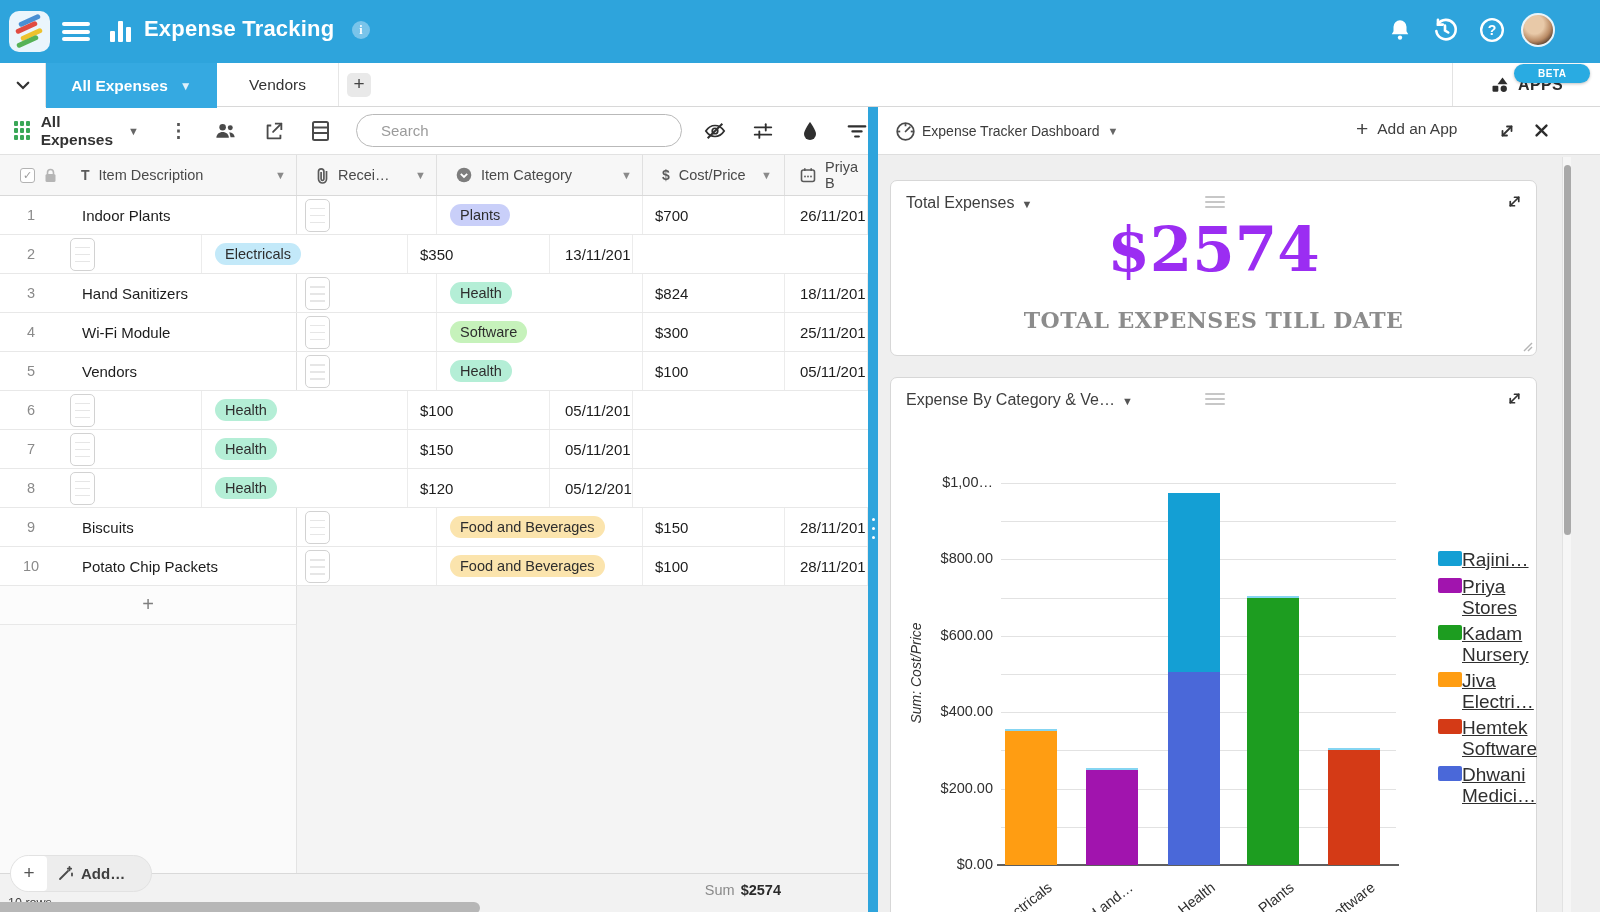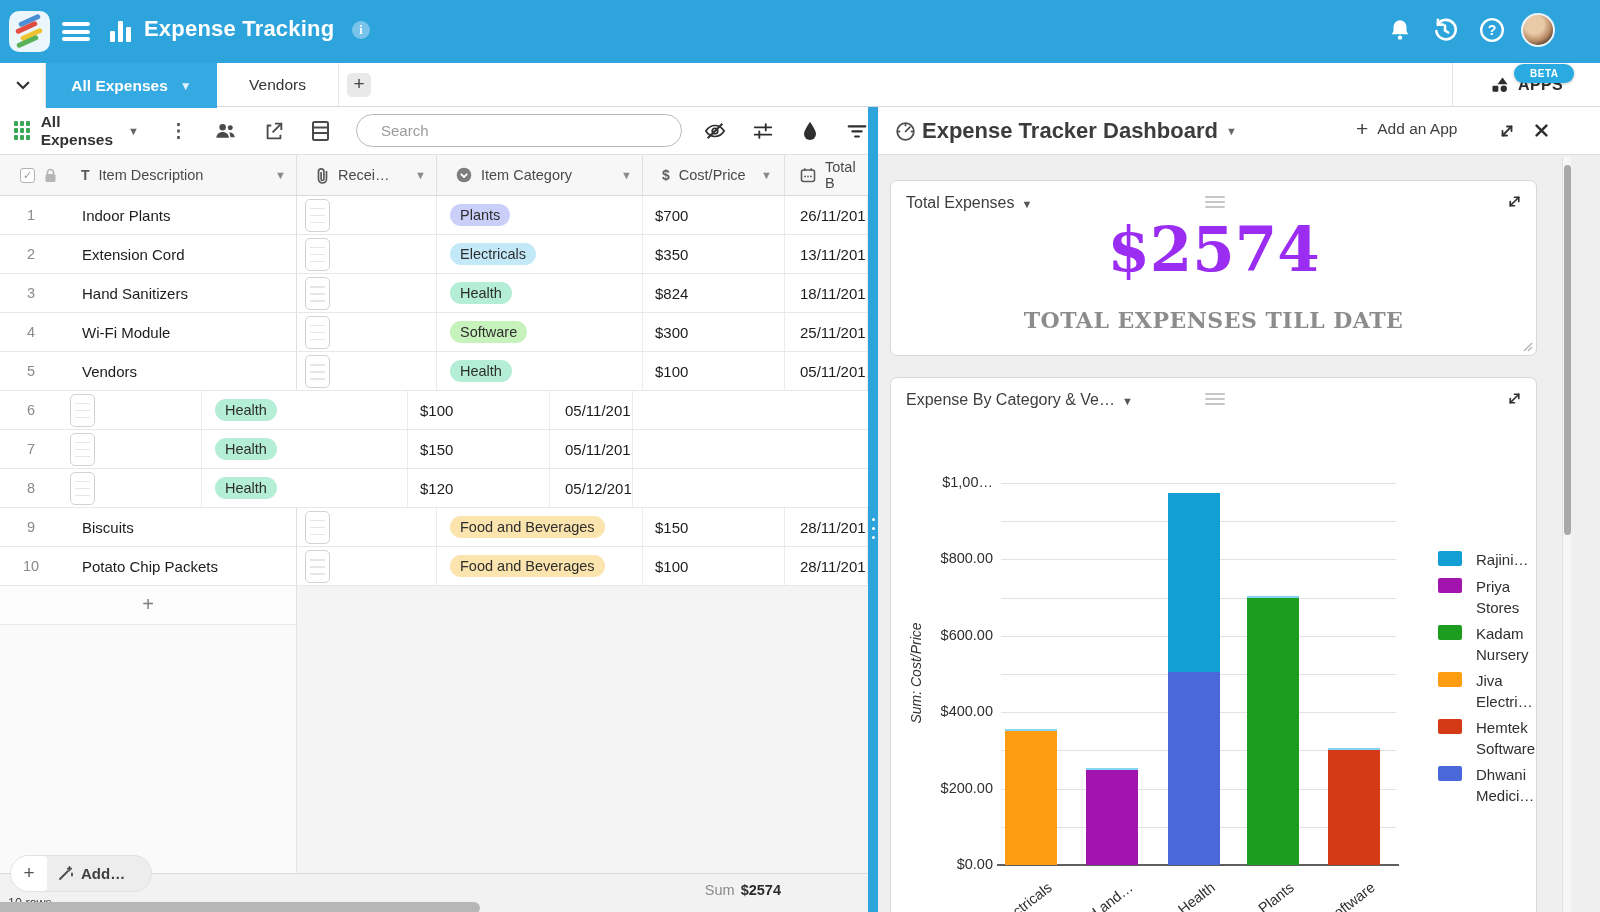--- a/index.html
+++ b/index.html
@@ -27,21 +27,21 @@
   #tabbar { position:absolute; left:0; top:63px; width:1600px; height:44px; background:#fff; border-bottom:1px solid #d8d8d8; }
   #collapse-box { position:absolute; left:0; top:0; width:46px; height:44px; border-right:1px solid #e3e3e3; display:flex; align-items:center; justify-content:center; background:#fff; }
   .tab { position:absolute; top:0; height:45px; display:flex; align-items:center; justify-content:center; font-size:15.5px; }
   #tab-active { left:46px; width:171px; background:#35a9e1; color:#fff; font-weight:700; z-index:2; }
   #tab-active .caret { color:#dff1fa; margin-left:12px; font-size:12px; }
   #tab-vendors { left:217px; width:122px; background:#fff; color:#333; border-right:1px solid #e6e6e6; height:43px; }
   #tab-add { position:absolute; left:347px; top:10px; width:24px; height:24px; border-radius:5px; background:#e9e9e9; color:#444; font-size:19px; line-height:22px; text-align:center; }
   #apps-area { position:absolute; right:0; top:0; height:43px; width:148px; border-left:1px solid #e3e3e3; display:flex; align-items:center; justify-content:center; gap:8px; background:#fff; }
   #apps-label { font-size:16px; font-weight:700; color:#2d2d2d; letter-spacing:.3px; }
   #beta-badge { position:absolute; left:1514px; top:64px; min-width:48px; height:19px; background:#29abe2; color:#fff;
-    font-size:10px; font-weight:700; letter-spacing:.5px; border-radius:10px; text-align:center; line-height:19px; padding:0 16px; box-shadow:0 1px 3px rgba(0,0,0,.25); z-index:5; }
+    font-size:10px; font-weight:700; letter-spacing:.5px; border-radius:10px; text-align:center; line-height:19px; padding:0 24px; box-shadow:0 1px 3px rgba(0,0,0,.25); z-index:5; }
 
   
   #left { position:absolute; left:0; top:107px; width:868px; height:805px; background:#fff; }
   #viewbar { position:absolute; left:0; top:0; width:868px; height:48px; background:#fff; border-bottom:1px solid #e2e2e2; display:flex; align-items:center; }
   #grid-ic { margin-left:14px; width:19px; height:19px; display:grid; grid-template-columns:repeat(3,1fr); gap:2px; }
   #grid-ic i { background:#3aa757; border-radius:1px; }
   #view-name { margin-left:11px; font-size:15.5px; font-weight:700; color:#333; }
   .small-caret { font-size:11px; color:#666; margin-left:8px; }
   .vb-ic { margin-left:26px; display:flex; align-items:center; }
   #search-box { margin-left:26px; width:366px; height:33px; border:1.5px solid #b9b9b9; border-radius:17px; display:flex; align-items:center; background:#fff; }
@@ -82,21 +82,21 @@
   #sumline b { color:#2b2b2b; margin-left:6px; }
   #hscroll { position:absolute; left:0; top:28px; width:480px; height:12px; background:#b7b7b7; border-radius:0 7px 7px 0; }
 
   
   #split { position:absolute; left:868px; top:107px; width:10px; height:805px; background:#2ea4dc; cursor:col-resize; }
   #split i { position:absolute; left:3.5px; width:3px; height:3px; border-radius:50%; background:#fff; }
 
   
   #panel { position:absolute; left:878px; top:107px; width:722px; height:805px; background:#efefef; }
   #panelbar { position:absolute; left:0; top:0; width:722px; height:48px; background:#fff; border-bottom:1px solid #dedede; display:flex; align-items:center; }
-  #panel-title { margin-left:44px; font-size:22px; font-weight:700; color:#3c3c3c; }
+  #panel-title { margin-left:44px; font-size:14px; font-weight:400; color:#3c3c3c; }
   #addapp { position:absolute; left:478px; top:12px; display:flex; align-items:center; gap:9px; font-size:15.5px; color:#3e3e3e; }
   #addapp .p { font-size:21px; color:#444; line-height:20px; }
   .card { position:absolute; left:12px; width:647px; background:#fff; border:1px solid #d7d7d7; border-radius:7px; }
   .card-title { position:absolute; left:15px; top:13px; font-size:16px; color:#3e3e3e; font-weight:500; }
   .card-title .caret { font-size:11px; color:#555; margin-left:7px; }
   .grip { position:absolute; left:314px; top:15px; width:20px; }
   .grip i { display:block; height:2px; background:#c7c7c7; margin-bottom:3px; border-radius:1px; }
   .card-expand { position:absolute; right:13px; top:12px; }
   #card-total { top:73px; height:176px; }
   #total-value { position:absolute; left:0; top:33px; width:100%; text-align:center; font-family:"DejaVu Serif","Liberation Serif",serif; font-weight:700; font-size:61px; }
@@ -108,21 +108,21 @@
   #plot { position:absolute; left:110px; top:105px; width:395px; height:382px; }
   .gline { position:absolute; left:0; width:395px; height:1px; background:#e2e2e2; }
   #xaxis { position:absolute; left:-4px; bottom:-1px; width:402px; height:2px; background:#5f5f5f; }
   .ytick { position:absolute; left:-84px; width:76px; text-align:right; font-size:14.5px; color:#2f2f2f; }
   .bar-seg { position:absolute; }
   .xlab { position:absolute; width:110px; text-align:right; font-size:14.5px; color:#2f2f2f; transform:rotate(-38deg); transform-origin:100% 0; }
   #ylabel { position:absolute; left:-183px; top:180px; width:200px; height:20px; text-align:center; transform:rotate(-90deg); font-size:14px; font-style:italic; color:#333; }
   #legend { position:absolute; left:547px; top:0; width:100px; height:562px; }
   .leg-item { position:absolute; left:0; display:flex; }
   .leg-sw { width:24px; height:15px; border-radius:2px; margin-top:2px; flex:none; }
-  .leg-tx { margin-left:14px; font-size:15px; color:#2f2f2f; line-height:21px; width:62px; }
+  .leg-tx { font-size:19px; color:#2f2f2f; line-height:21px; width:62px;text-decoration:underline; }
 
   #vscroll-track { position:absolute; left:684px; top:50px; width:9px; height:755px; background:#f6f6f6; border-left:1px solid #e2e2e2; }
   #vscroll-thumb { position:absolute; left:1px; top:8px; width:7px; height:370px; background:#a9a9a9; border-radius:4px; }
 
   svg { display:block; }
 </style>
 </head>
 <body>
 
 <div id="root">
@@ -305,40 +305,39 @@
         <span class="type-ic" style="margin-left:15px">
           <svg width="16" height="16" viewBox="0 0 16 16" fill="none" stroke="#5a5a5a" stroke-width="1.6">
               <rect x="1.5" y="3" width="13" height="11.5" rx="2"></rect>
               <line x1="4.8" y1="1.2" x2="4.8" y2="4"></line>
               <line x1="11.2" y1="1.2" x2="11.2" y2="4"></line>
               <circle cx="5" cy="9.5" r=".9" fill="#5a5a5a" stroke="none"></circle>
               <circle cx="8" cy="9.5" r=".9" fill="#5a5a5a" stroke="none"></circle>
               <circle cx="11" cy="9.5" r=".9" fill="#5a5a5a" stroke="none"></circle>
             </svg>
         </span>
-        <span>Total B</span>
+        <span>Priya B</span>
       </div>
     </div>
 
     <div id="tbody">
         <div class="trow">
           <div class="td c0">1</div>
           <div class="td c1">Indoor Plants</div>
           <div class="td c2">
             <span class="thumb"></span>
           </div>
           <div class="td c3">
             <span class="pill" style="background: rgb(201, 207, 249);">Plants</span>
           </div>
           <div class="td c4">$700</div>
           <div class="td c5">26/11/201</div>
         </div>
         <div class="trow">
           <div class="td c0">2</div>
-          <div class="td c1">Extension Cord</div>
           <div class="td c2">
             <span class="thumb"></span>
           </div>
           <div class="td c3">
             <span class="pill" style="background: rgb(195, 233, 249);">Electricals</span>
           </div>
           <div class="td c4">$350</div>
           <div class="td c5">13/11/201</div>
         </div>
         <div class="trow">

